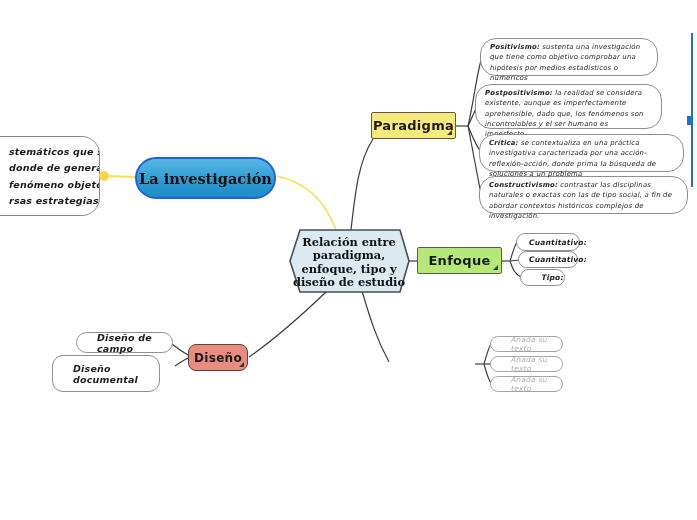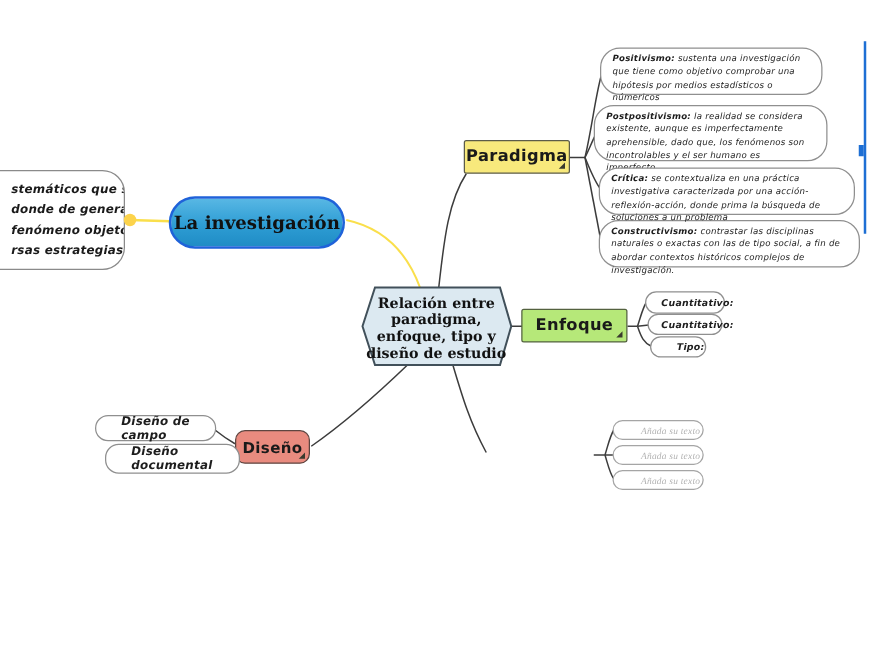--- a/index.html
+++ b/index.html
@@ -41,23 +41,23 @@
 
   .pill{position:absolute;box-sizing:border-box;background:#fff;border:1.3px solid #8f8f8f;border-radius:10px;
         display:flex;align-items:center;justify-content:center;z-index:2;
         font-style:italic;font-weight:700;font-size:7.5px;color:#1d1d1d;letter-spacing:.2px;padding-left:20px;}
   .p-cuant{left:516px;top:233px;width:64px;height:18px;}
   .p-cual{left:518px;top:251px;width:60px;height:17px;}
   .p-mixto{left:520px;top:269px;width:45px;height:17px;}
   .p-t1{left:490px;top:336px;width:73px;height:16px;}
   .p-t2{left:490px;top:356px;width:73px;height:16px;}
   .p-t3{left:490px;top:376px;width:73px;height:16px;}
-  .placeholder{font-weight:400;color:#b1b1b1;border-color:#a5a5a5;font-family:Liberation Serif, serif;}
+  .placeholder{font-weight:400;color:#b1b1b1;border-color:#a5a5a5;}
   .p-campo{left:76px;top:332px;width:97px;height:21px;font-size:9.5px;border-radius:11px;}
-  .p-doc{left:84px;top:355px;width:108px;height:24px;font-size:9.5px;border-radius:11px;}
+  .p-doc{left:52px;top:355px;width:108px;height:37px;font-size:9.5px;border-radius:11px;}
 
   
   .note{left:-64px;top:136px;width:164px;height:80px;border:1.5px solid #8a8a8a;border-radius:18px;
         background:#fff;z-index:2;position:absolute;box-sizing:border-box;
         padding:7px 4px 0 72px;font-style:italic;font-weight:600;font-size:9.5px;line-height:1.72;
         color:#1a1a1a;letter-spacing:.2px;white-space:nowrap;overflow:hidden;}
 
   .ydot{position:absolute;left:99px;top:171px;width:10px;height:10px;border-radius:50%;
         background:#fcd34b;z-index:3;}
 

